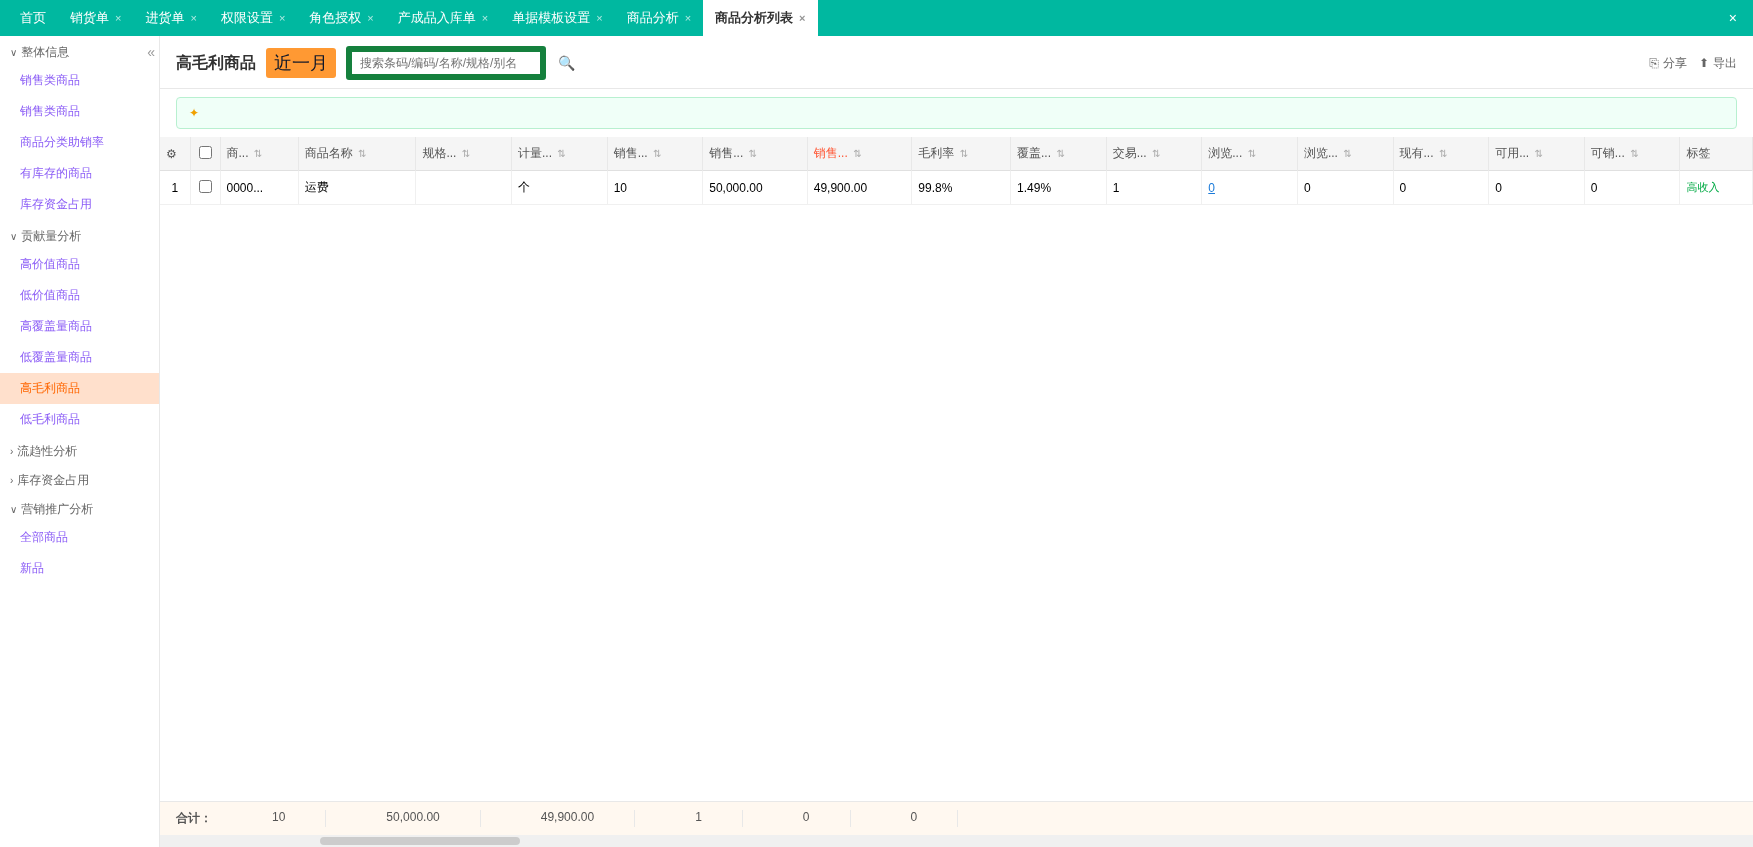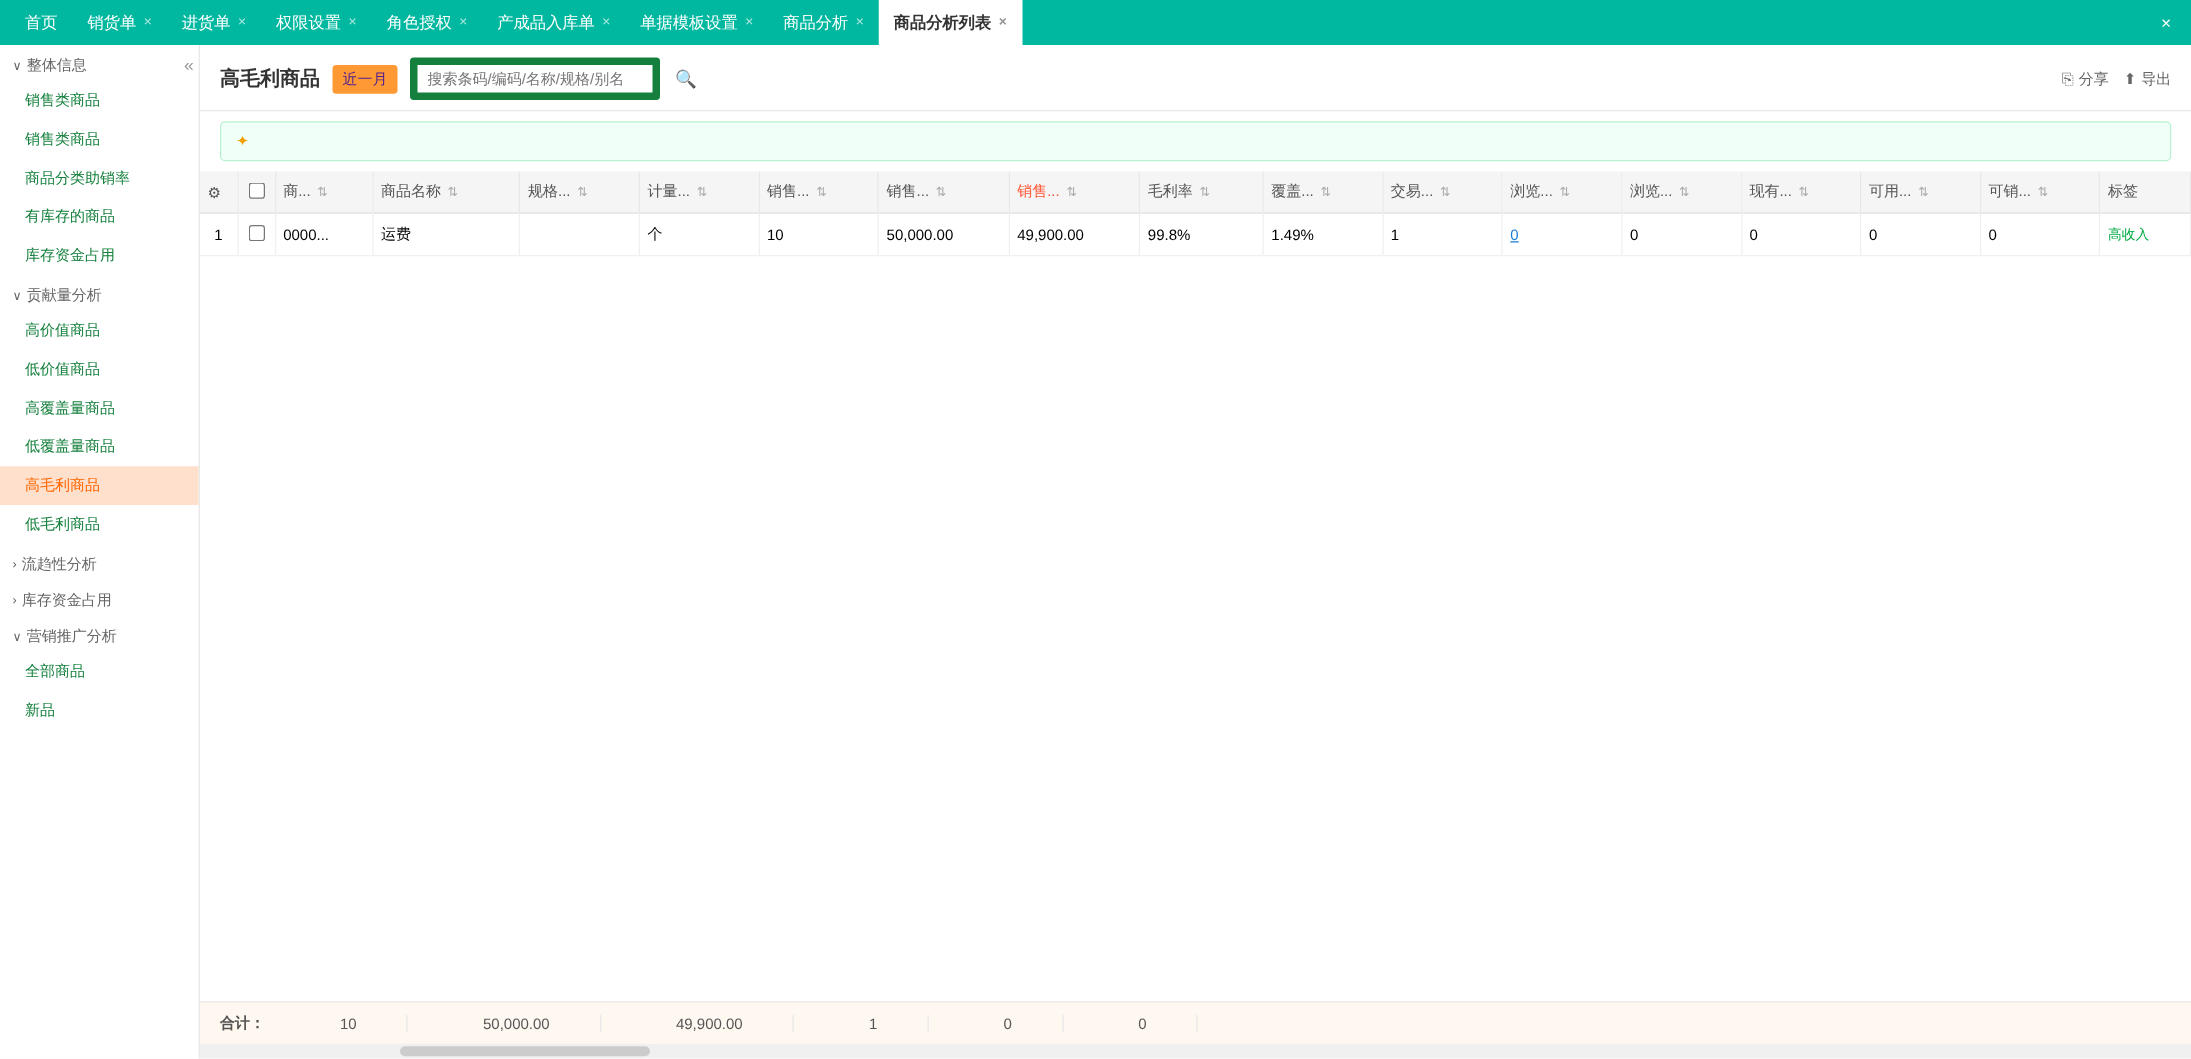--- a/index.html
+++ b/index.html
@@ -74,21 +74,21 @@
       font-size: 12px;
       color: #666;
       display: flex;
       align-items: center;
       gap: 4px;
     }
     .sidebar-group-title .arrow { font-size: 10px; }
     .sidebar-item {
       padding: 7px 10px 7px 20px;
       font-size: 12px;
-      color: #15803d;
+      color: #8b5cf6;
       cursor: pointer;
       white-space: nowrap;
     }
     .sidebar-item.active {
       background: #ffe0cc;
       color: #ff6600;
     }
 
     
     .content-area {
@@ -106,25 +106,25 @@
       gap: 10px;
       border-bottom: 1px solid #e8e8e8;
     }
     .content-title {
       font-size: 16px;
       font-weight: bold;
       color: #333;
     }
     .period-btn {
       background: #ff9933;
-      color: #4c1d95;
+      color: #0f172a;
       border: none;
       border-radius: 3px;
       padding: 3px 8px;
-      font-size: 12px;
+      font-size: 18px;
       cursor: pointer;
     }
     .search-box {
       border: 6px solid #15803d;
       border-radius: 3px;
       padding: 4px 8px;
       font-size: 12px;
       width: 200px;
       outline: none;
       color: #999;
@@ -211,21 +211,20 @@
       font-size: 11px;
     }
     .td-link { color: #1a7ad9; text-decoration: underline; cursor: pointer; }
 
     
     .table-footer {
       background: #fff8f0;
       border-top: 1px solid #e8e8e8;
       padding: 8px 16px;
       display: flex;
-      align-items: center;
       gap: 20px;
       font-size: 12px;
       color: #555;
     }
     .footer-label { font-weight: bold; }
     .footer-cell {
       padding: 0 40px;
       border-right: 1px solid #e8e8e8;
     }
 

